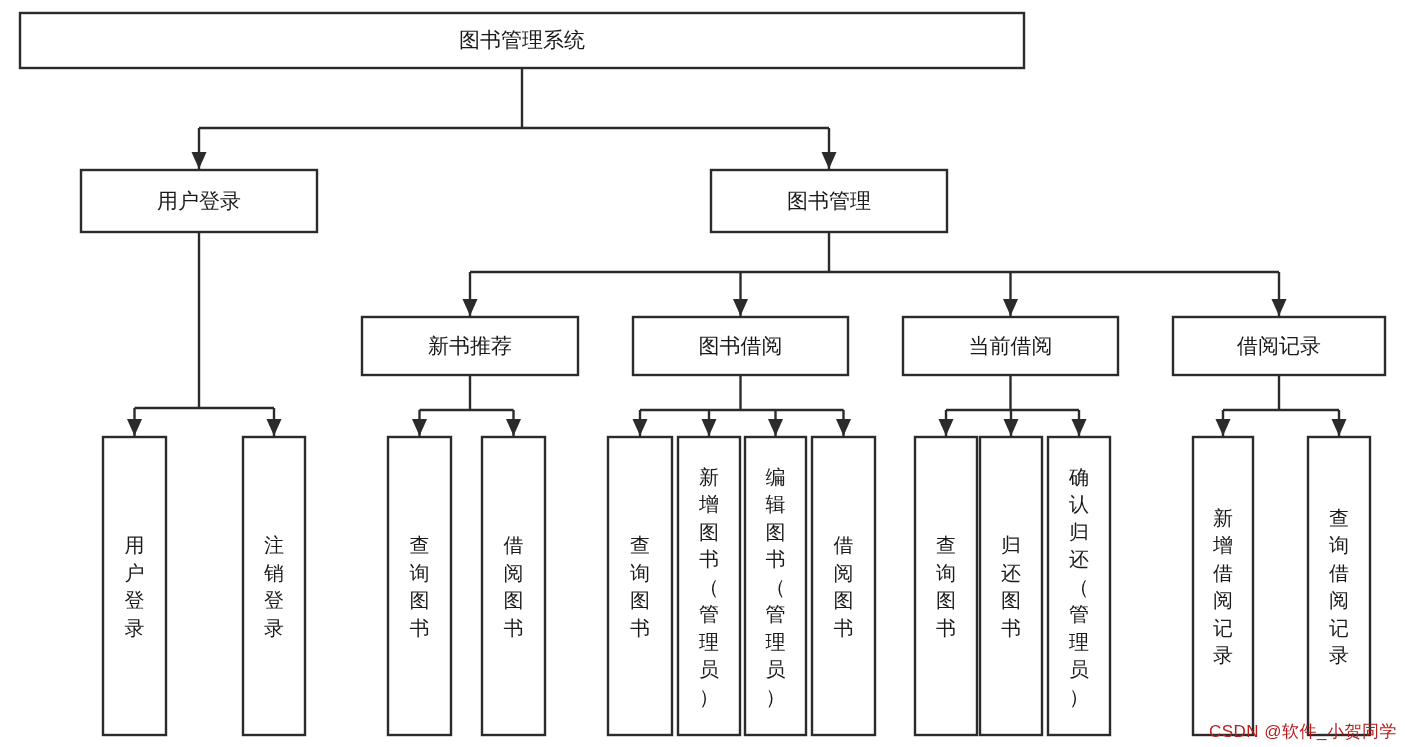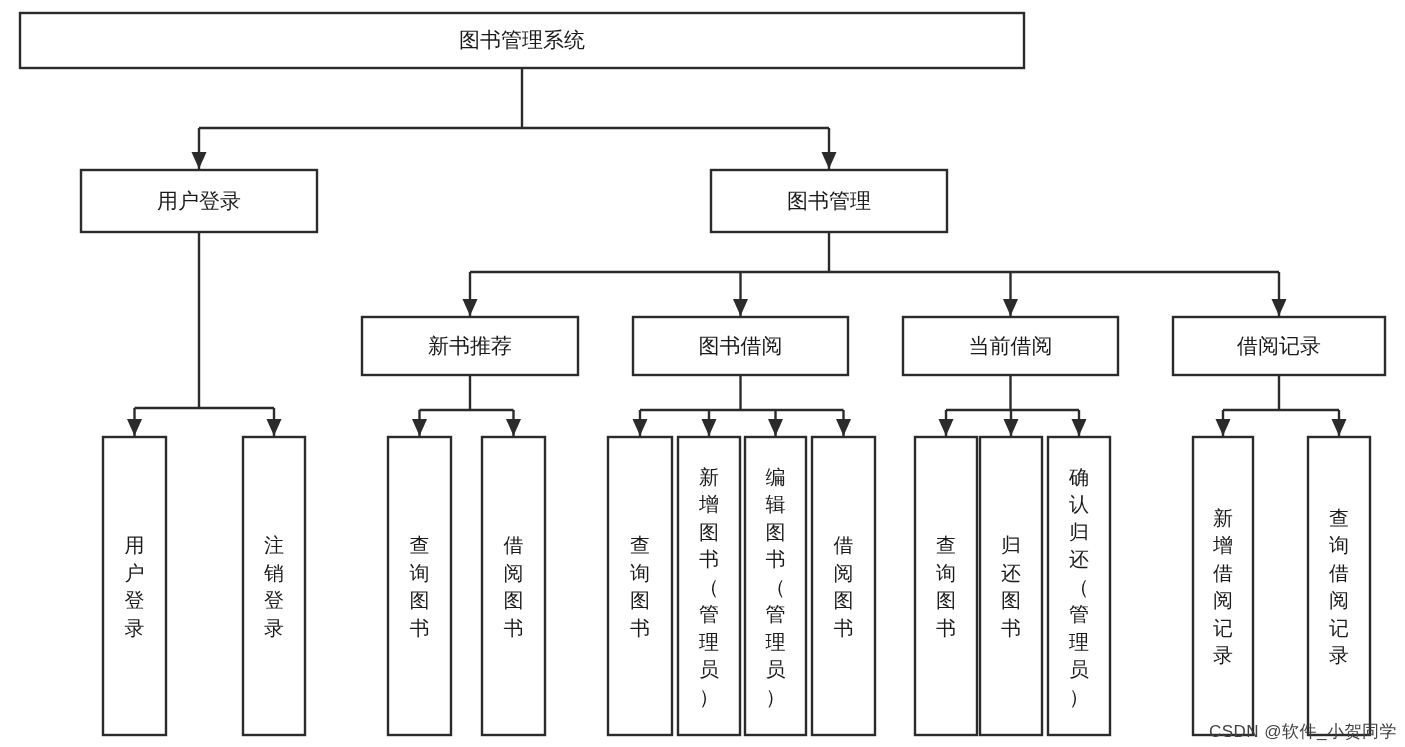--- a/index.html
+++ b/index.html
@@ -54,21 +54,21 @@
     font-size: 20px;
     fill: #1a1a1a;
     text-anchor: middle;
   }
   .watermark-text {
     position: absolute;
     right: 8px;
     bottom: 4px;
     font-family: "Liberation Sans", "DejaVu Sans", sans-serif;
     font-size: 17px;
-    color: #404040;
+    color: #b91c1c;
     letter-spacing: 0.5px;
     white-space: nowrap;
     user-select: none;
   }
 </style>
 </head>
 <body>
 
 <div id="diagram-root">
   <svg class="diagram-canvas" viewBox="0 0 1405 747">

